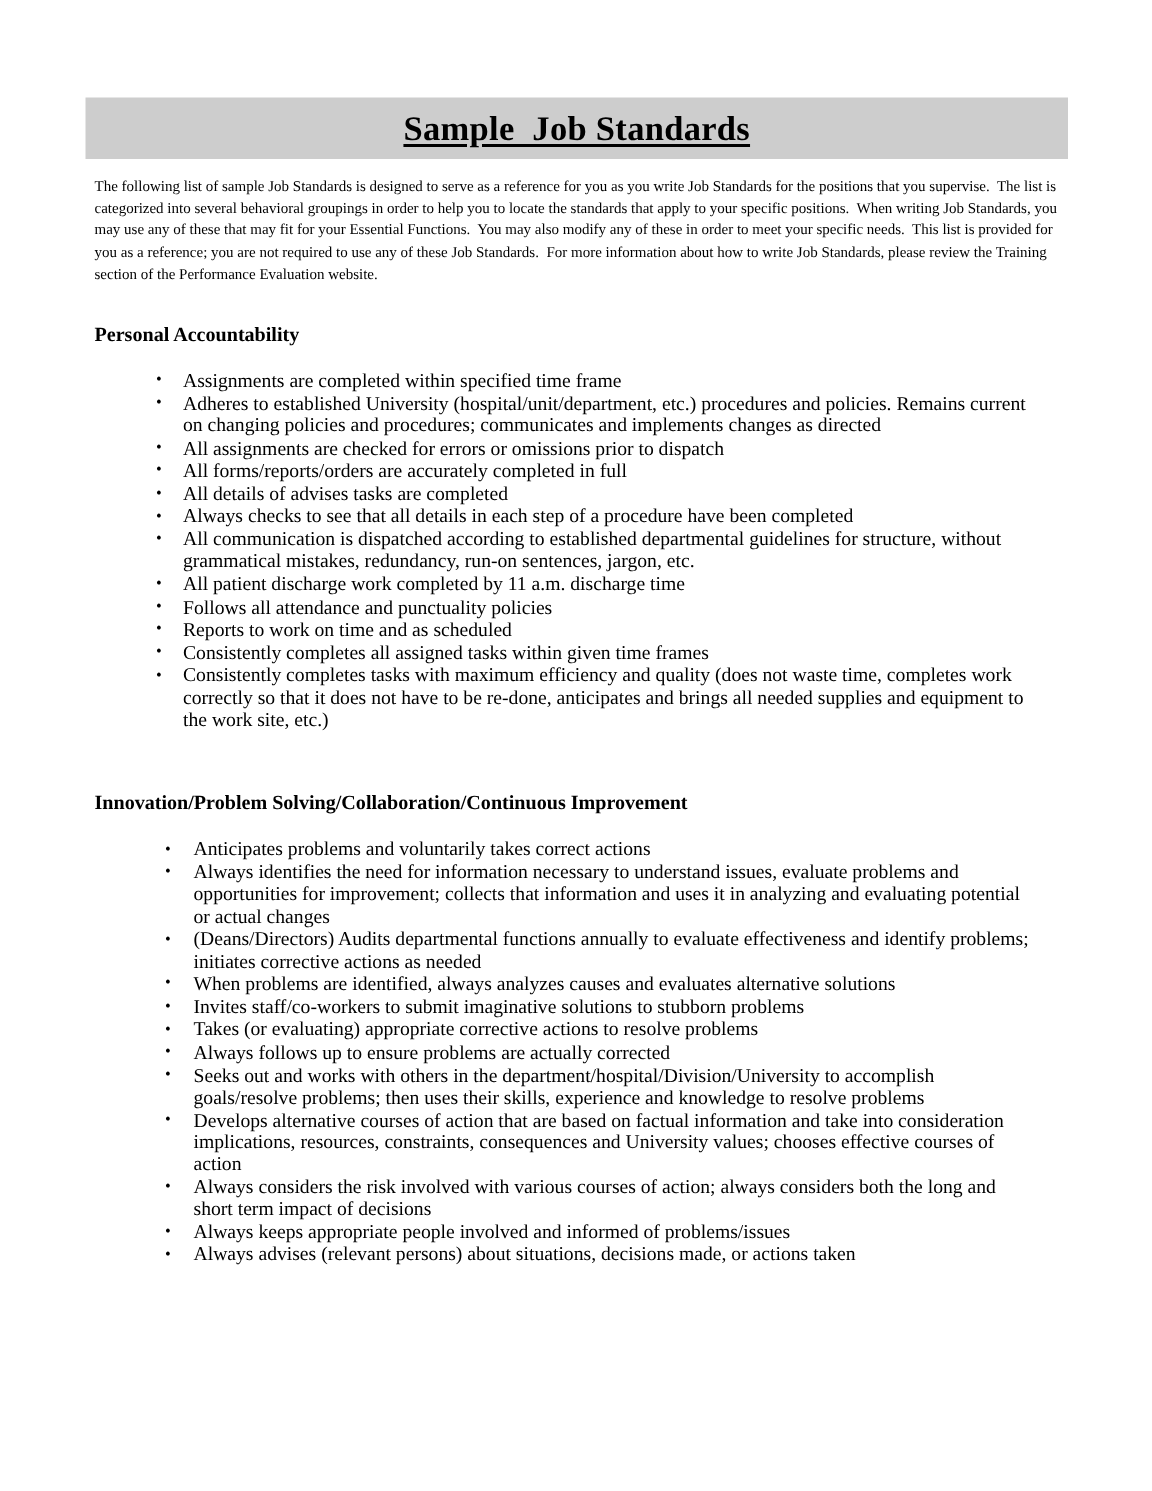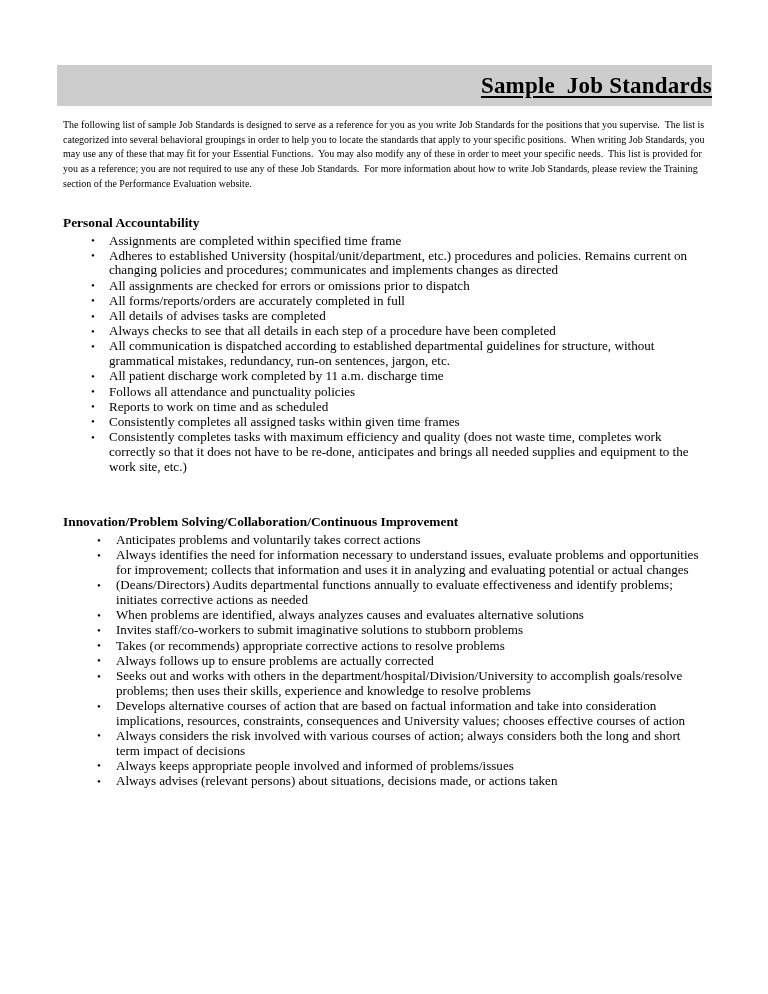--- a/index.html
+++ b/index.html
@@ -26,21 +26,21 @@
   
   .title-band {
     position: absolute;
     left: 57px;
     top: 65px;
     width: 655px;
     height: 41px;
     background: #cdcdcd;
     display: flex;
     align-items: center;
-    justify-content: flex-end;
+    justify-content: center;
   }
   .title-text {
     font-size: 23px;
     font-weight: bold;
     letter-spacing: 0.2px;
     text-decoration: underline;
     text-underline-offset: 3px;
     text-decoration-thickness: 2px;
     white-space: pre;
     line-height: 1;
@@ -73,21 +73,21 @@
     font-size: 13.4px;
     font-weight: bold;
     text-underline-offset: 2px;
     text-decoration-thickness: 1.4px;
     line-height: 15px;
     margin: 0 0 1px 0;
   }
 
   ul.std-list {
     list-style: none;
-    margin: 4px;
+    margin: 17px;
     padding: 0;
   }
   ul.std-list > li {
     position: relative;
     font-size: 13.1px;
     line-height: 14.7px;
     padding-left: 42px;
     margin: 0 0 0.5px 0;
     text-align: left;
   }
@@ -139,21 +139,21 @@
     </div>
 
     <div class="section second">
       <div class="section-heading">Innovation/Problem Solving/Collaboration/Continuous Improvement</div>
       <ul class="std-list indent-2">
         <li>Anticipates problems and voluntarily takes correct actions</li>
         <li>Always identifies the need for information necessary to understand issues, evaluate problems and opportunities for improvement; collects that information and uses it in analyzing and evaluating potential or actual changes</li>
         <li>(Deans/Directors) Audits departmental functions annually to evaluate effectiveness and identify problems; initiates corrective actions as needed</li>
         <li>When problems are identified, always analyzes causes and evaluates alternative solutions</li>
         <li>Invites staff/co-workers to submit imaginative solutions to stubborn problems</li>
-        <li>Takes (or recommends) appropriate corrective actions to resolve problems</li>
+        <li>Takes (or evaluating) appropriate corrective actions to resolve problems</li>
         <li>Always follows up to ensure problems are actually corrected</li>
         <li>Seeks out and works with others in the department/hospital/Division/University to accomplish goals/resolve problems; then uses their skills, experience and knowledge to resolve problems</li>
         <li>Develops alternative courses of action that are based on factual information and take into consideration implications, resources, constraints, consequences and University values; chooses effective courses of action</li>
         <li>Always considers the risk involved with various courses of action; always considers both the long and short term impact of decisions</li>
         <li>Always keeps appropriate people involved and informed of problems/issues</li>
         <li>Always advises (relevant persons) about situations, decisions made, or actions taken</li>
       </ul>
     </div>
 
   </div>

